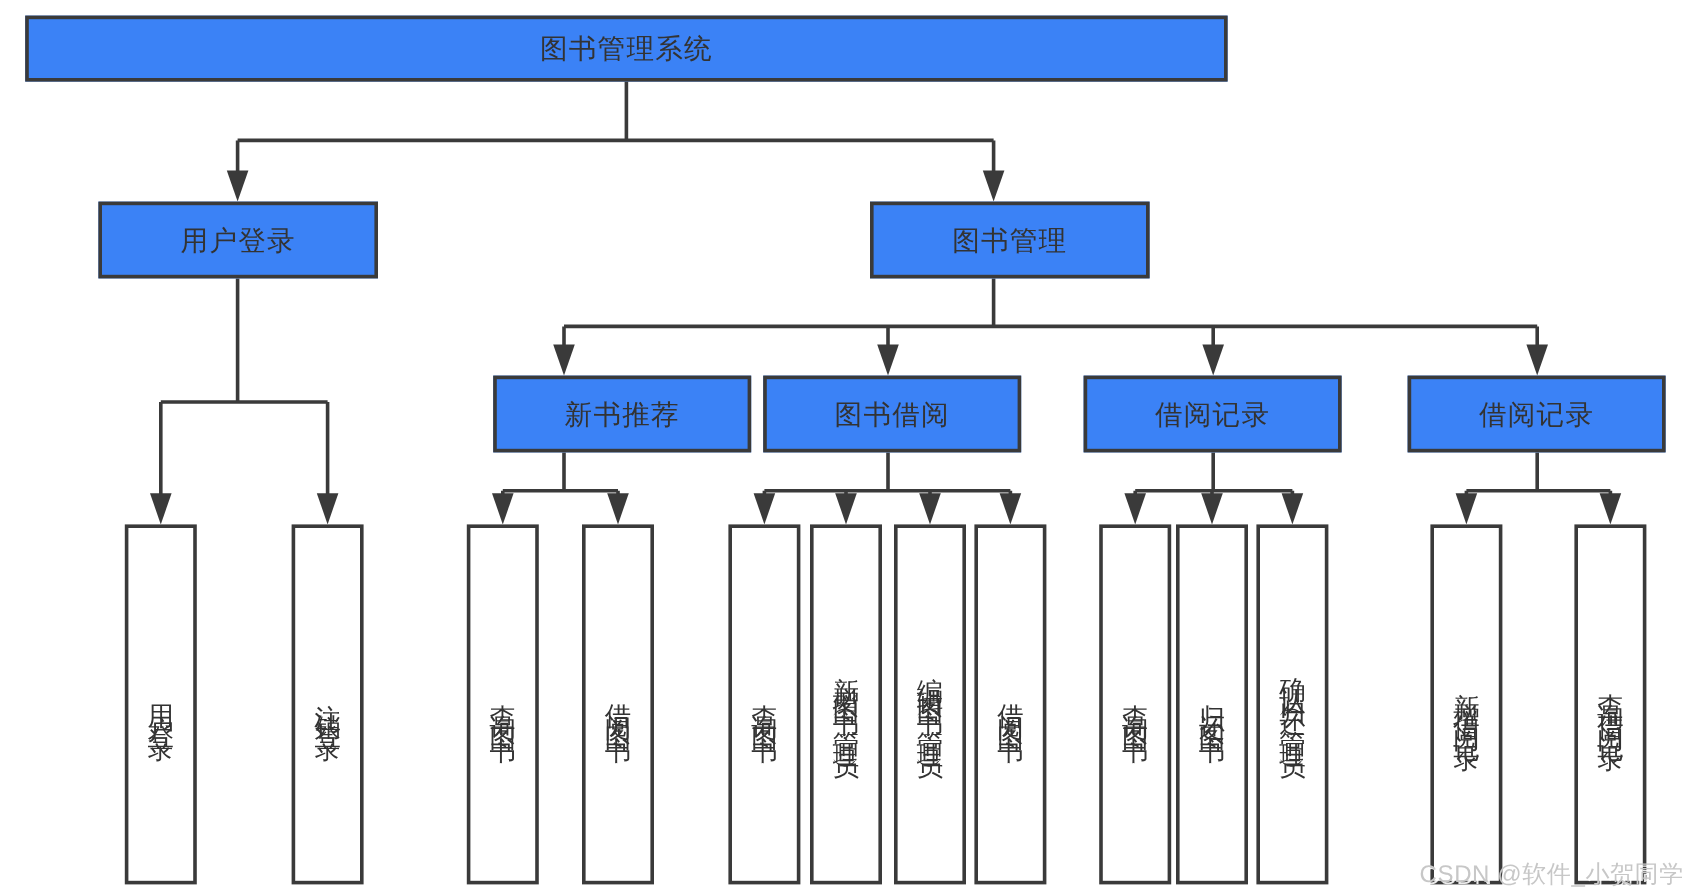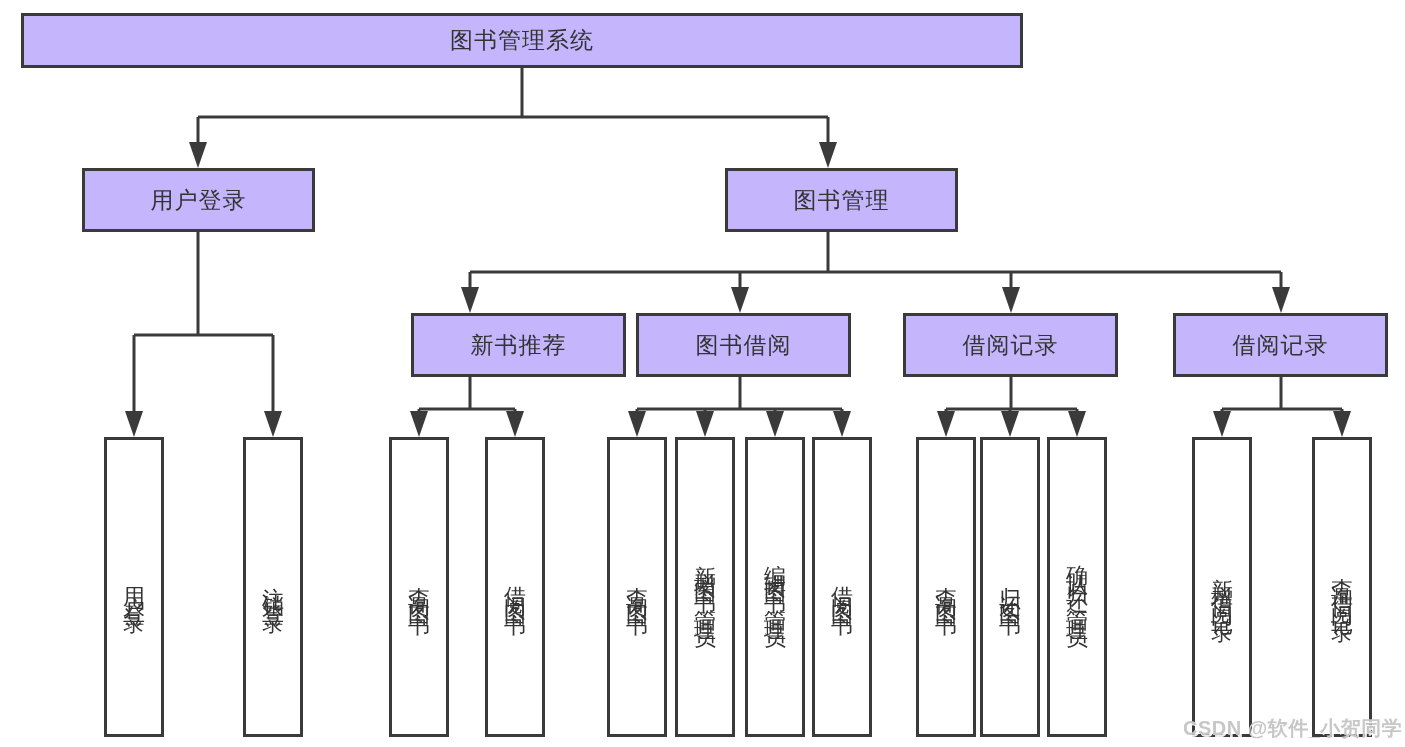--- a/index.html
+++ b/index.html
@@ -2,21 +2,21 @@
 <html><head>
 <meta charset="utf-8">
 <style>
   html,body{margin:0;padding:0;background:#ffffff;}
   .canvas{
     position:relative;width:1405px;height:747px;background:#ffffff;
     font-family:"Liberation Sans","DejaVu Sans",sans-serif;color:#333333;overflow:hidden;
   }
   svg.wires{position:absolute;left:0;top:0;width:1405px;height:747px;}
   .node{
-    position:absolute;background:#c4b5fd;border:3px solid #3a3a3a;box-sizing:border-box;
+    position:absolute;background:#3b82f6;border:3px solid #3a3a3a;box-sizing:border-box;
     display:flex;align-items:center;justify-content:center;
     font-size:23px;letter-spacing:1px;white-space:nowrap;
   }
   .root  {left:21px;  top:13px;  width:1002px;height:55px;}
   .lvl2a {left:82px;  top:168px; width:233px; height:64px;}
   .lvl2b {left:712px; top:168px; width:233px; height:64px;margin-left:13px;}
   .lvl3  {top:313px;  width:215px;height:64px;}
   .l3a{left:363px;margin-left:48px;} .l3b{left:636px;text-align:center;} .l3c{left:903px;} .l3d{left:1173px;}
   .leaf{
     position:absolute;top:437px;width:60px;height:300px;
@@ -28,21 +28,20 @@
     font-size:22px;letter-spacing:9px;line-height:1;white-space:nowrap;
   }
   .f1{left:104px;} .f2{left:243px;} .f3{left:389px;} .f4{left:485px;}
   .f5{left:607px;} .f6{left:675px;} .f7{left:745px;} .f8{left:812px;}
   .f9{left:916px;} .f10{left:980px;} .f11{left:1047px;}
   .f12{left:1192px;} .f13{left:1312px;}
   .watermark{
     position:absolute;left:1183px;top:715px;z-index:10;
     font-size:20px;color:#c7c7c7;letter-spacing:0.5px;white-space:nowrap;
     text-shadow:2px 2px 0 rgba(255,255,255,0.9);
-    font-weight:bold;
   }
 </style>
 </head>
 <body>
 
 <div class="canvas">
 
   <svg class="wires" viewBox="0 0 1405 747" xmlns="http://www.w3.org/2000/svg">
     <g stroke="#3a3a3a" stroke-width="3" fill="none">
 

